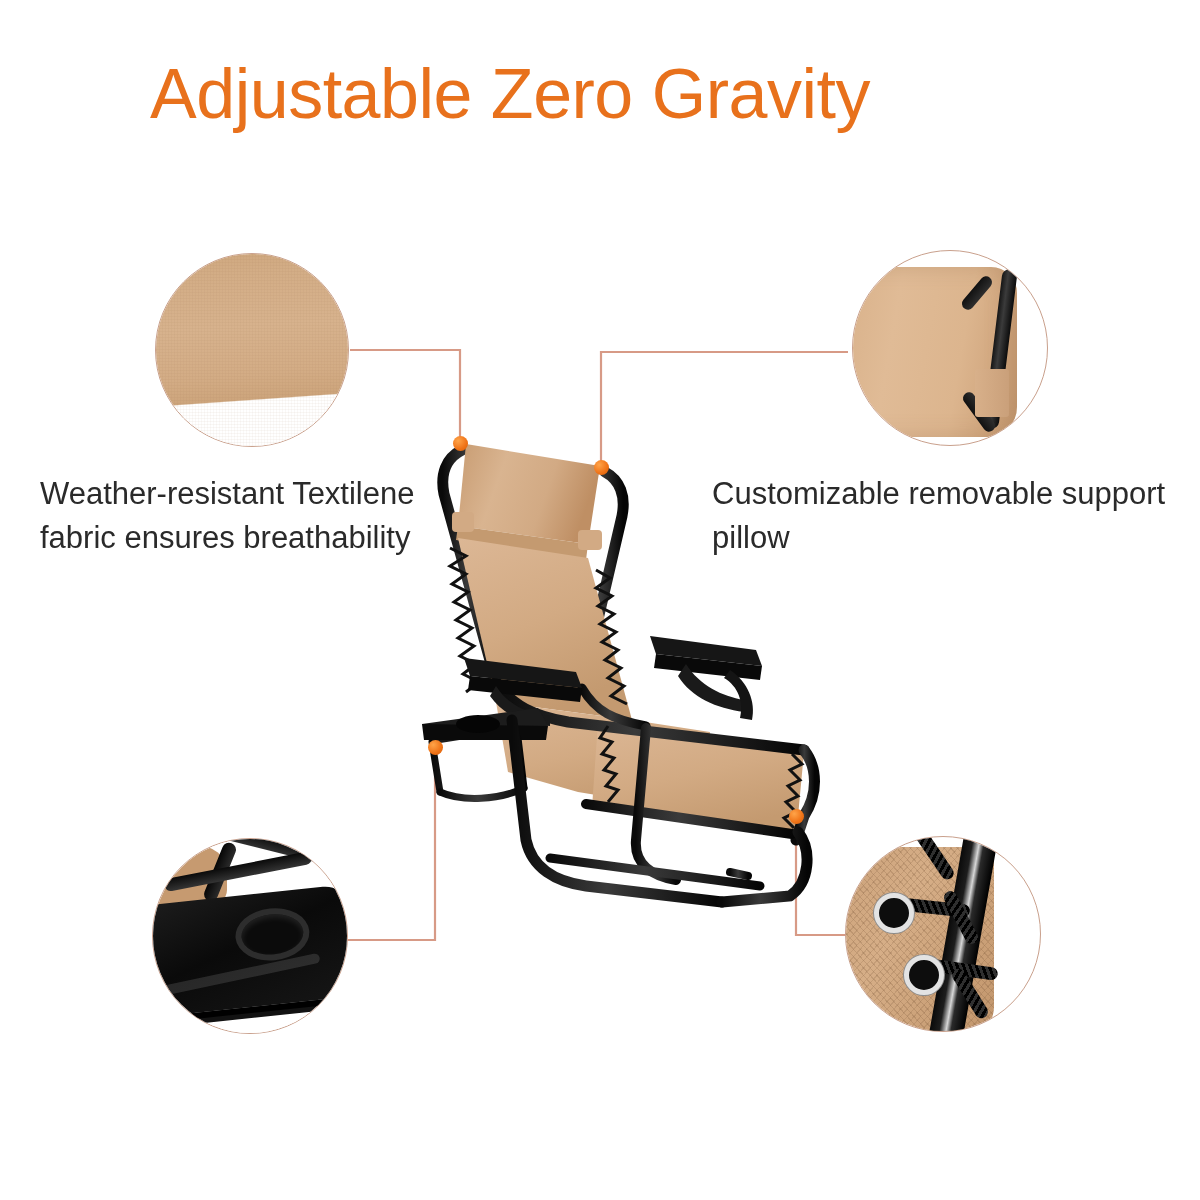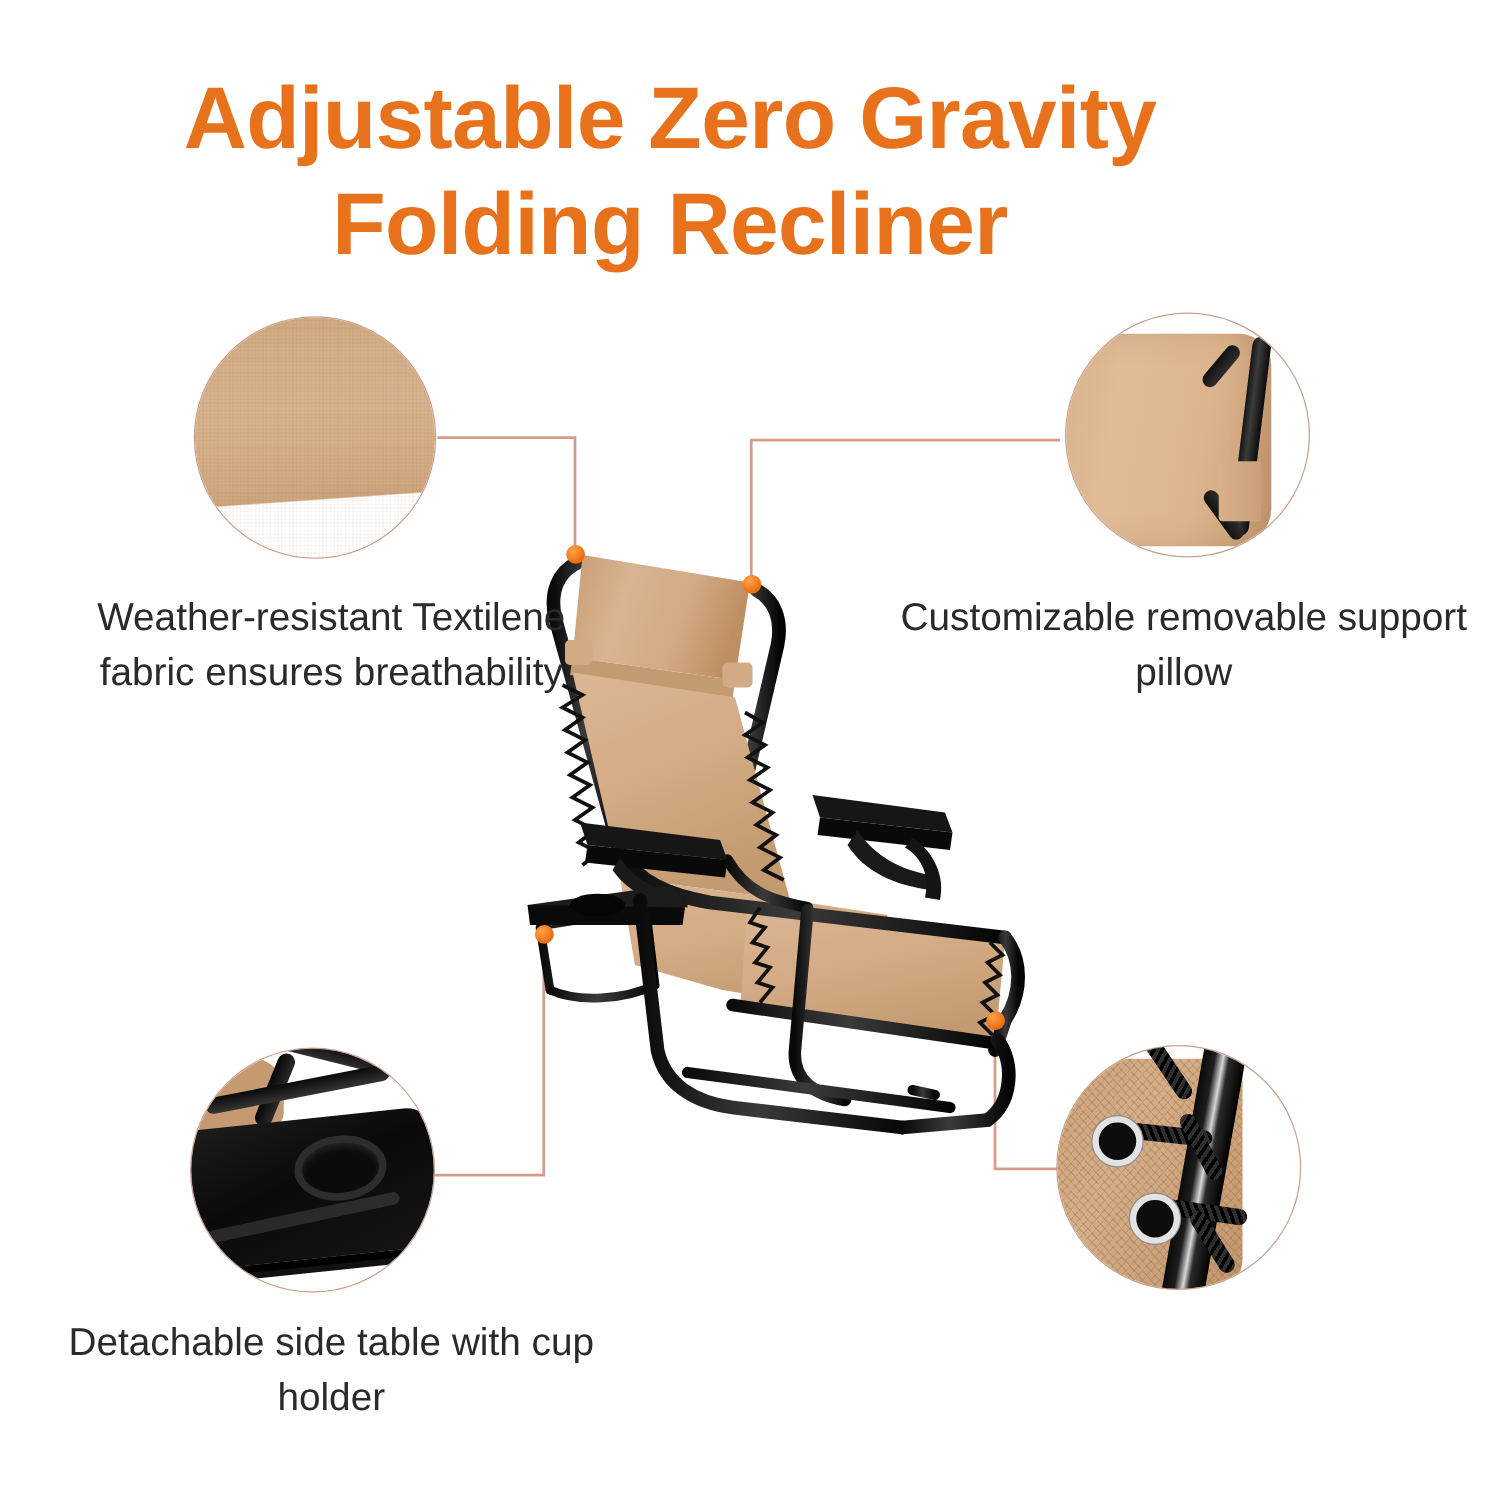--- a/index.html
+++ b/index.html
@@ -17,35 +17,34 @@
   }
 
   
   .title-block {
     position: absolute;
     top: 52px;
     left: 0;
     width: 1020px;
     text-align: center;
     color: #E8711C;
-    font-weight: bold;
+    font-weight: normal;
     font-size: 70px;
     line-height: 1.22;
     letter-spacing: -0.5px;
-    padding-left: 26px;
   }
   .title-line { display: block; }
 
   
   .callout-text {
     position: absolute;
     color: #2a2a2a;
     font-size: 31px;
     line-height: 1.42;
-    text-align: center;
+    text-align: left;
   }
   #txt-fabric   { left: 40px;  top: 472px;  width: 450px; }
   #txt-pillow   { left: 712px; top: 472px;  width: 470px; }
   #txt-table    { left: 30px;  top: 1052px; width: 470px; }
   #txt-bungee   { left: 710px; top: 1052px; width: 478px; }
 
   
   #connectors {
     position: absolute;
     left: 0; top: 0;
@@ -222,21 +221,20 @@
   #node-table  { left: 428px; top: 740px; }
   #node-bungee { left: 789px; top: 809px; }
 </style>
 </head>
 <body>
 
 <div id="page">
 
   <div class="title-block">
     <span class="title-line">Adjustable Zero Gravity</span>
-    <span class="title-line">Folding Recliner</span>
   </div>
 
   <svg id="connectors" viewBox="0 0 1200 1200">
 
     <polyline points="350,350 460,350 460,442" fill="none" stroke="#d79a86" stroke-width="2.2"></polyline>
 
     <polyline points="848,352 601,352 601,466" fill="none" stroke="#d79a86" stroke-width="2.2"></polyline>
 
     <polyline points="342,940 435,940 435,747" fill="none" stroke="#d79a86" stroke-width="2.2"></polyline>
 
@@ -372,15 +370,14 @@
     </g>
   </svg>
 
   <div class="node" id="node-fabric"></div>
   <div class="node" id="node-pillow"></div>
   <div class="node" id="node-table"></div>
   <div class="node" id="node-bungee"></div>
 
   <div class="callout-text" id="txt-fabric">Weather-resistant Textilene fabric ensures breathability</div>
   <div class="callout-text" id="txt-pillow">Customizable removable support pillow</div>
-  <div class="callout-text" id="txt-table">Detachable side table with cup holder</div>
 
 </div>
 
 </body></html>

